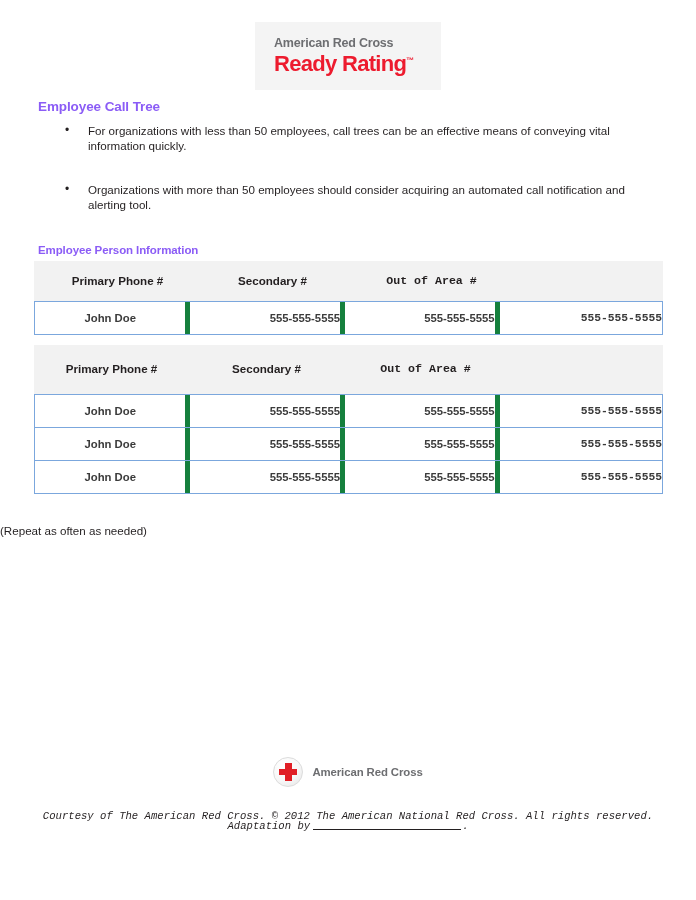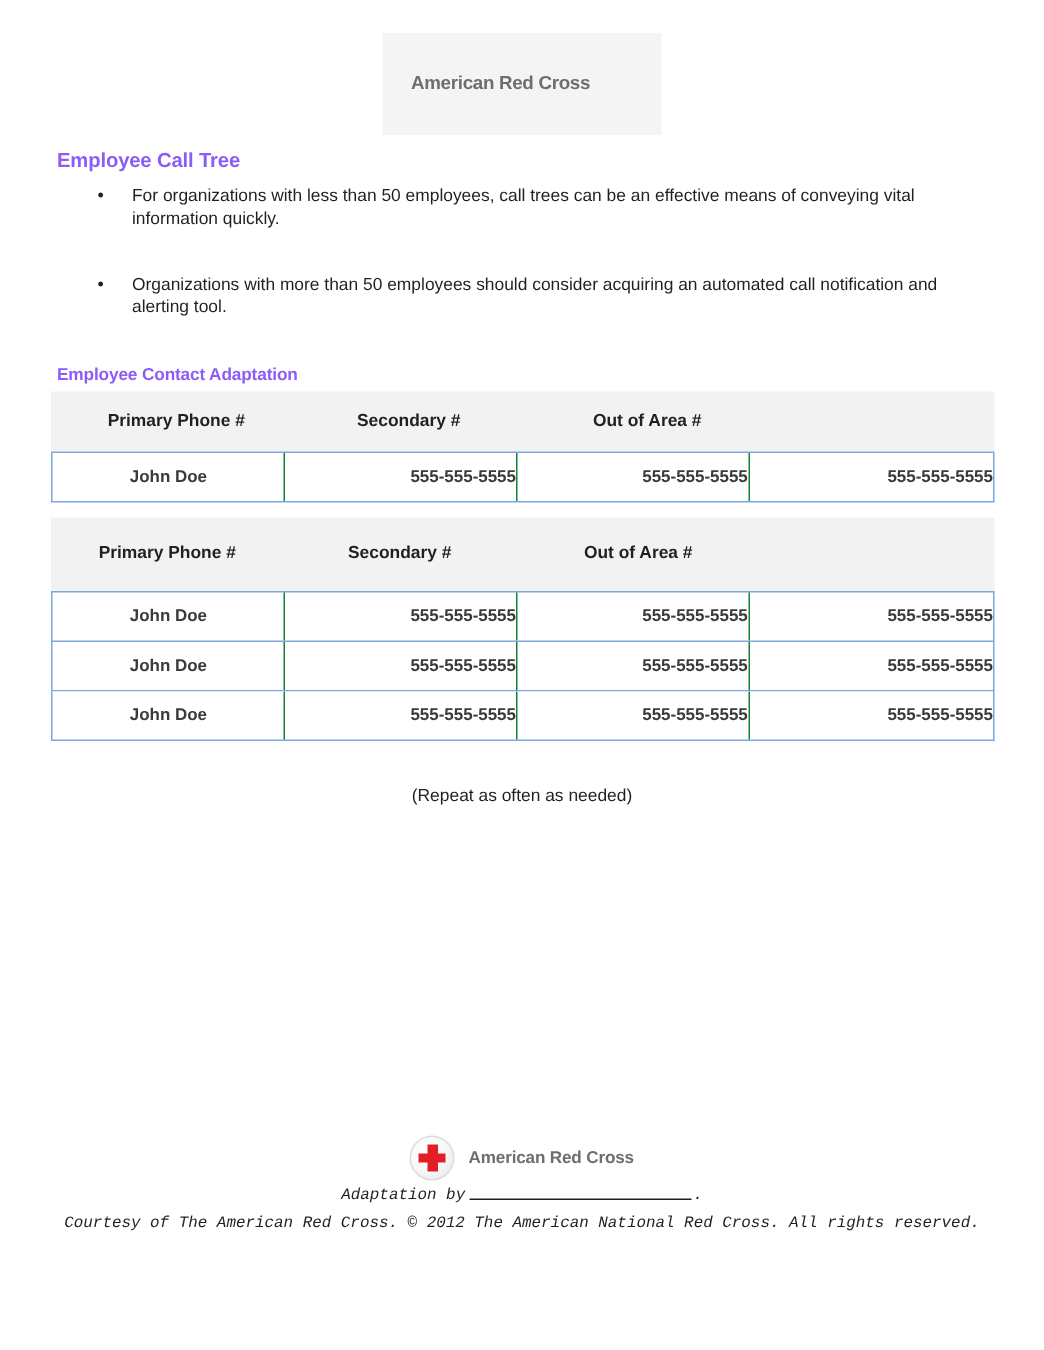--- a/index.html
+++ b/index.html
@@ -102,21 +102,21 @@
     box-sizing: border-box;
   }
   .row .cell {
     box-sizing: border-box;
     font-size: 11.3px;
   }
   
   .c1 { width: 156px; }
   .c2 { width: 155px; }
   .c3 { width: 155px; }
-  .c4 { width: 163px; }
+  .c4 { width: 163px; font-family: Liberation Mono, monospace; }
 
   .header-row {
     background: #f2f2f2;
   }
   .header-row .cell {
     font-weight: bold;
     font-size: 11.6px;
     padding: 13px 0 13px 0;
     line-height: 1.25;
   }
@@ -127,38 +127,37 @@
   .header-row .c4 { text-align: center; padding-left: 12px; }
 
   .data-row {
     background: #ffffff;
     border: 1px solid #7ba7dd;
     border-top: 1px solid #7ba7dd;
   }
   .data-row + .data-row { border-top: none; }
   .data-row .cell {
     padding: 10px 0;
-    border-right: 1px solid #15803d;
+    border-right: 5px solid #15803d;
     font-weight: bold;
     color: #3b3b3b;
   }
   .data-row .cell:last-child { border-right: none; }
   .data-row .c1 { text-align: center; }
   .data-row .c2,
   .data-row .c3,
   .data-row .c4 { text-align: right; padding-left: 12px; }
 
   .spacer-gap { height: 10px; }
 
   .repeat-note {
     position: absolute;
     left: 0;
     top: 524px;
     width: 696px;
-    text-align: center;
     font-size: 11.6px;
     color: #231f20;
   }
 
   
   .footer-logo {
     position: absolute;
     left: 0;
     top: 757px;
     width: 696px;
@@ -201,50 +200,53 @@
     position: absolute;
     left: 0;
     width: 696px;
     text-align: center;
     font-style: italic;
     font-size: 10.6px;
     color: #231f20;
     font-family: Liberation Mono, monospace;
   }
   #footer-copyright { top: 810px; }
-  #footer-adaptation { top: 790px; }
+  #footer-adaptation { top: 820px; }
   .blank-line {
     display: inline-block;
     border-bottom: 1px solid #231f20;
     width: 148px;
     height: 9px;
     margin: 0 1px -1px 3px;
   }
 </style>
 </head>
 <body>
 
 <div class="brand-header">
   <div class="brand-line1">American Red Cross</div>
+  <div class="brand-line2">
+    <span>Ready Rating</span><span class="brand-tm">™</span>
+  </div>
 </div>
 
 <div class="section-title" id="title-call-tree">Employee Call Tree</div>
 
 <div class="bullets">
   <div class="bullet-item">
     <span class="bullet-dot">•</span>
     <span>For organizations with less than 50 employees, call trees can be an effective means of conveying vital information quickly.</span>
   </div>
   <div class="bullet-item">
     <span class="bullet-dot">•</span>
     <span>Organizations with more than 50 employees should consider acquiring an automated call notification and alerting tool.</span>
   </div>
 </div>
 
-<div class="section-title" id="title-contact-info">Employee Contact Adaptation</div>
+<div class="section-title" id="title-contact-info">Employee Person Information</div>
 
 <div class="call-table">
 
   <div class="row header-row">
     <div class="cell c2">Primary Phone #</div>
     <div class="cell c3">Secondary #</div>
     <div class="cell c4">Out of Area #</div>
   </div>
 
   <div class="row data-row">

